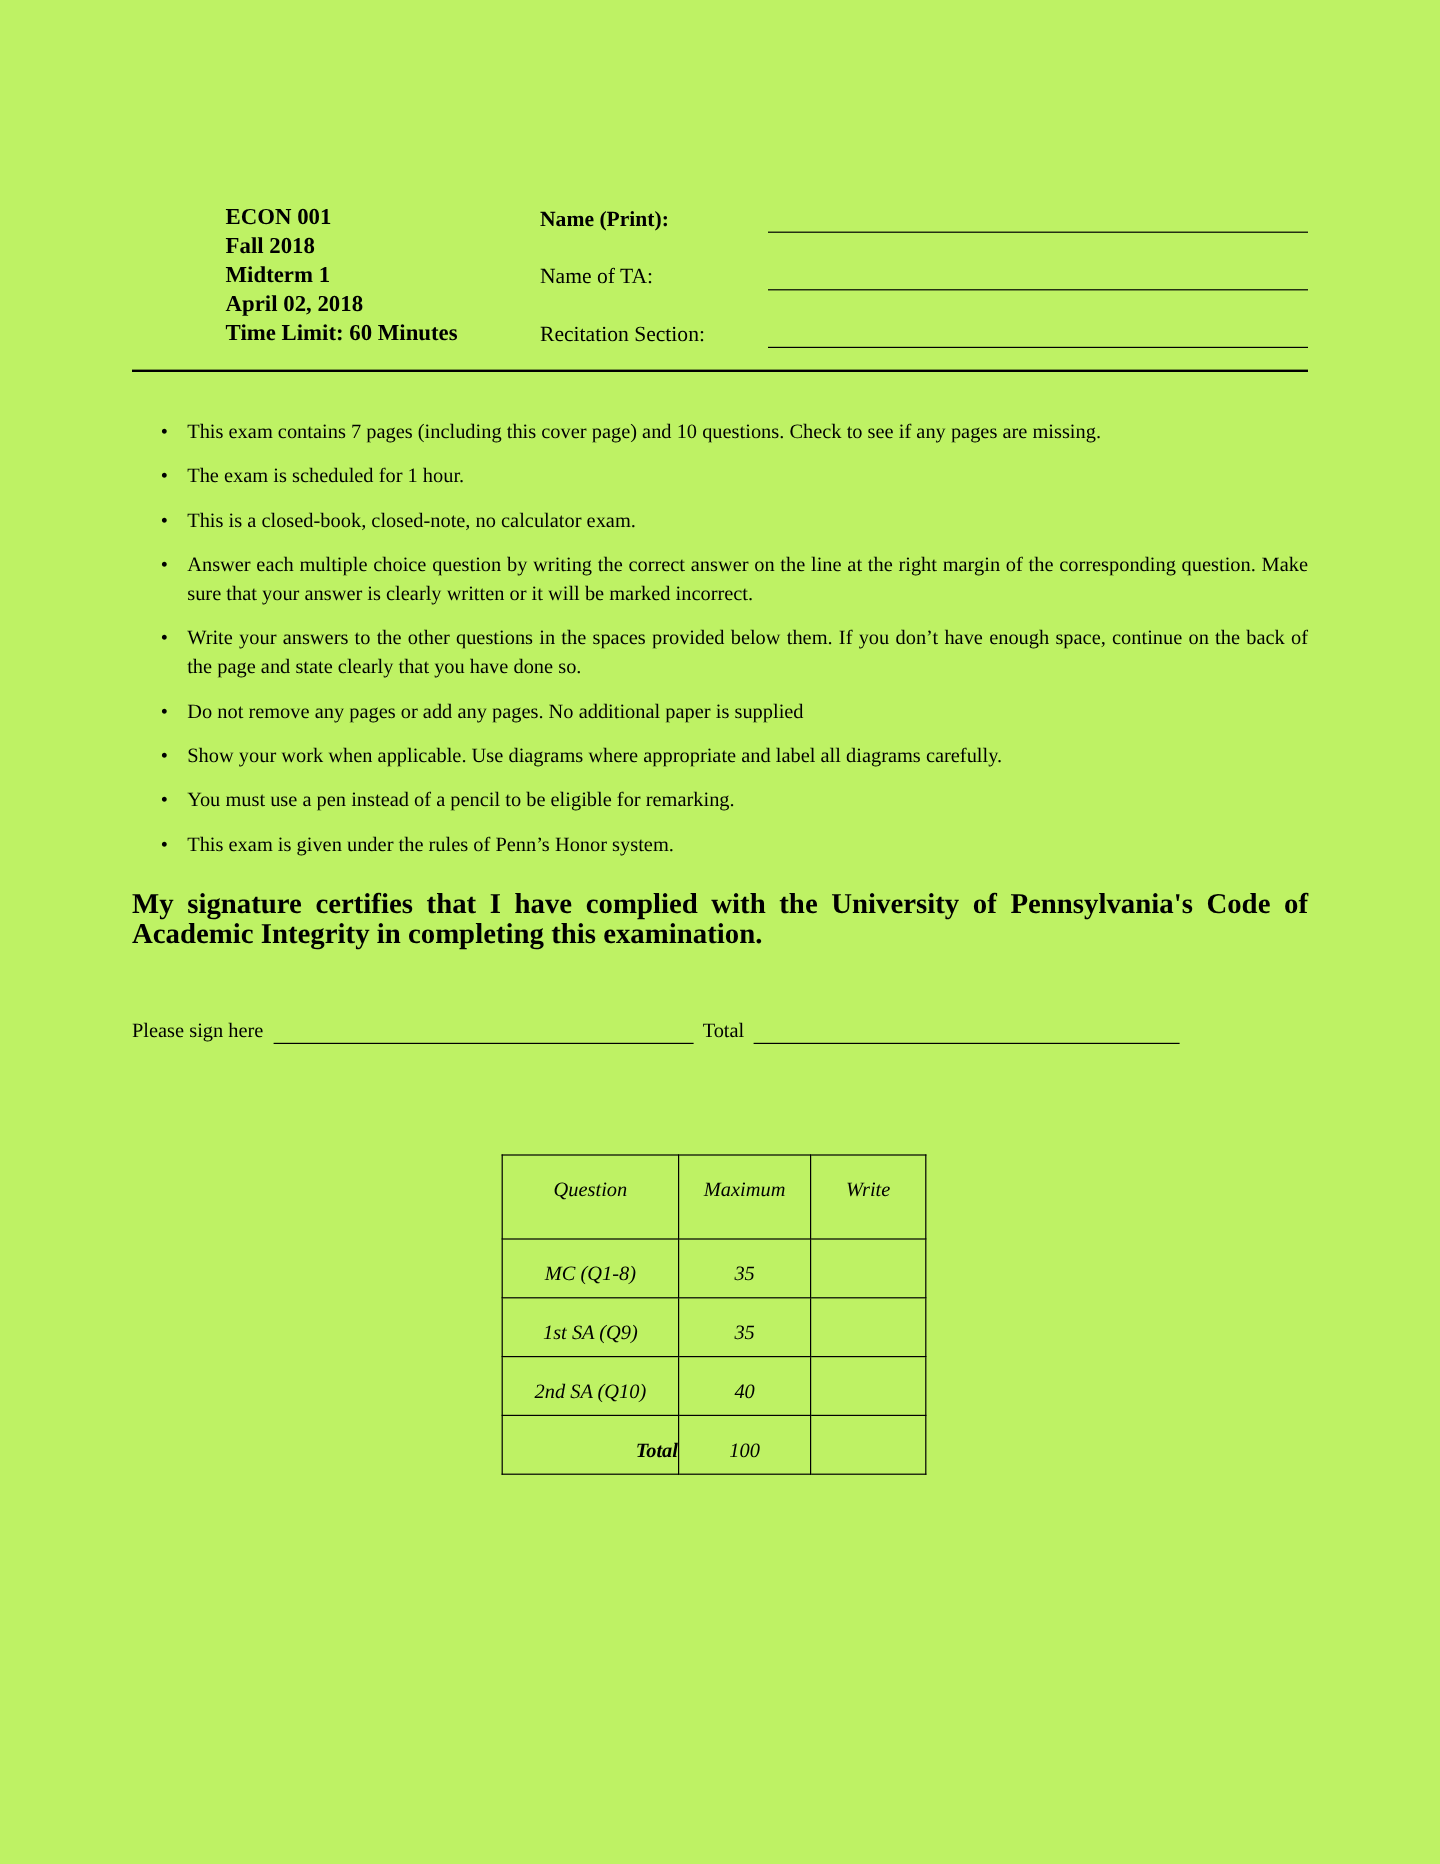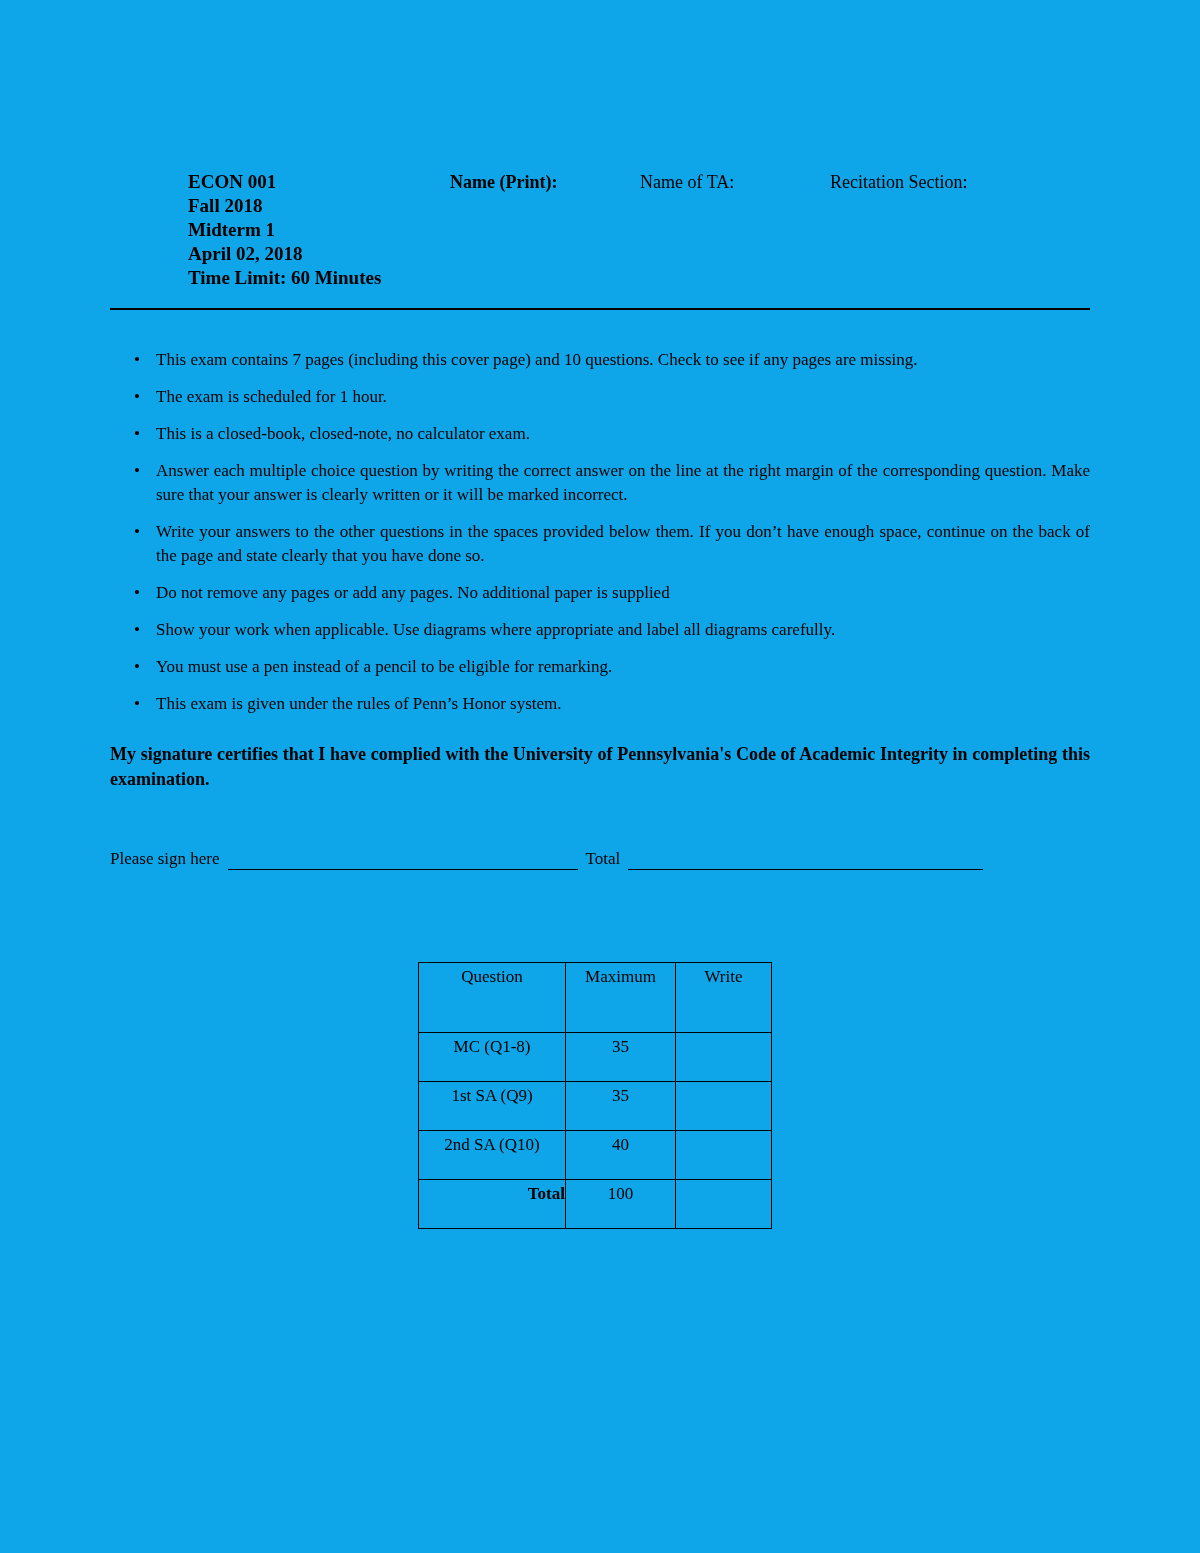--- a/index.html
+++ b/index.html
@@ -2,21 +2,21 @@
 <html><head>
 <meta charset="utf-8">
 <style>
   * { margin: 0; padding: 0; box-sizing: border-box; }
   html, body { background: #ffffff; }
   .page {
     position: relative;
     width: 1200px;
     height: 1553px;
     margin: 0 auto;
-    background: #0ea5e9;
+    background: #bef264;
     font-family: "Liberation Serif", "DejaVu Serif", serif;
     color: #000000;
     overflow: hidden;
   }
   .content {
     padding: 170px 110px 0 110px;
   }
 
   
   .header {
@@ -30,21 +30,21 @@
   }
   .course-line {
     font-weight: bold;
     font-size: 19px;
     line-height: 24px;
     white-space: nowrap;
   }
   .fields-block {
     flex: 1 1 auto;
     display: flex;
-    flex-direction: row;
+    flex-direction: column;
   }
   .field-row {
     display: flex;
     align-items: flex-end;
     height: 24px;
     margin-bottom: 24px;
   }
   .field-row:last-child { margin-bottom: 0; }
   .field-label {
     width: 190px;
@@ -81,21 +81,21 @@
     position: absolute;
     left: 24px;
     top: 0;
     font-size: 17px;
   }
 
   
   .signature-statement {
     margin-top: 26px;
     font-weight: bold;
-    font-size: 18px;
+    font-size: 24px;
     line-height: 25px;
     text-align: justify;
   }
   .sign-row {
     margin-top: 56px;
     display: flex;
     align-items: flex-end;
     font-size: 17px;
     width: 900px;
     text-align: right;
@@ -119,21 +119,22 @@
   table.grade {
     border-collapse: collapse;
     margin-left: -10px;
   }
   table.grade th, table.grade td {
     border: 1px solid #000;
     font-size: 17px;
     font-weight: normal;
     text-align: center;
     vertical-align: top;
-    padding-top: 4px;
+    padding-top: 19px;
+    font-style: italic;
   }
   table.grade th { height: 70px; }
   table.grade td { height: 49px; margin-left: 24px; }
   .col-question { width: 147px; }
   .col-maximum { width: 110px; }
   .col-grade   { width: 96px;  }
   tr.total-row td:first-child { font-weight: bold; text-align: right; }
 </style>
 </head>
 <body>

